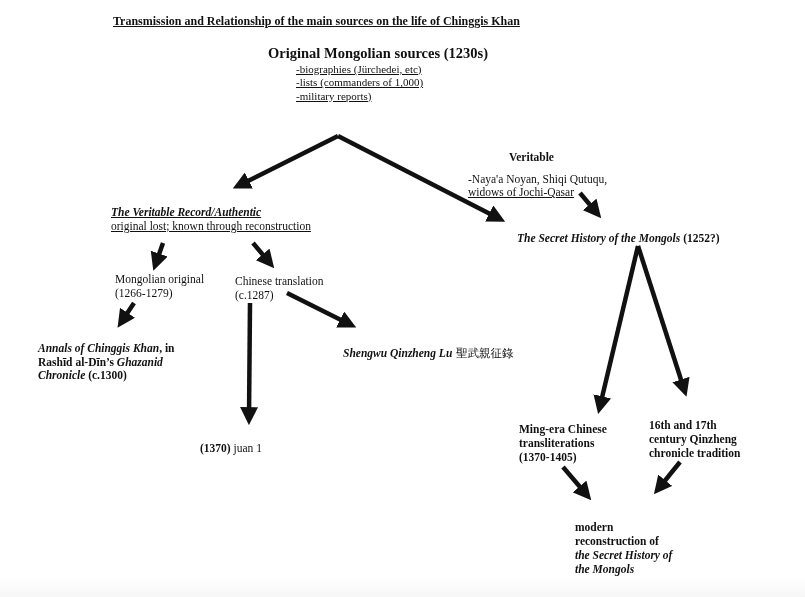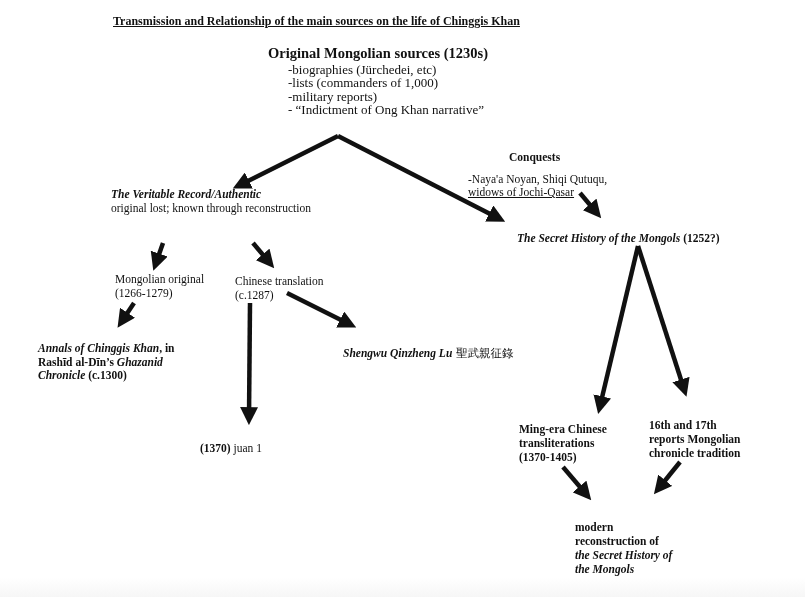--- a/index.html
+++ b/index.html
@@ -14,21 +14,21 @@
     background: linear-gradient(#ffffff, #f6f6f6);
   }
   .node { position: absolute; font-size: 11.5px; line-height: 13.6px; white-space: nowrap; }
   .b { font-weight: bold; }
   .i { font-style: italic; }
   .title {
     position: absolute; left: 113px; top: 14px; font-size: 12px; font-weight: bold;
     text-decoration: underline; white-space: nowrap;
   }
   .orig-head { position: absolute; left: 268px; top: 45px; font-size: 14.5px; font-weight: bold; white-space: nowrap; }
-  .orig-list { position: absolute; left: 288px; top: 63px; font-size: 13px; line-height: 13.4px; }
+  .orig-list { position: absolute; left: 296px; top: 63px; font-size: 11px; line-height: 13.4px; text-decoration: underline; }
   .orig-list div { white-space: nowrap; }
   svg.arrows { position: absolute; left: 0; top: 0; }
 </style>
 </head>
 <body>
 
 <div class="bottom-band"></div>
 
 <svg class="arrows" width="805" height="597">
   <defs>
@@ -52,30 +52,29 @@
   </g>
 </svg>
 
 <div class="title">Transmission and Relationship of the main sources on the life of Chinggis Khan</div>
 
 <div class="orig-head">Original Mongolian sources (1230s)</div>
 <div class="orig-list">
   <div>-biographies (Jürchedei, etc)</div>
   <div>-lists (commanders of 1,000)</div>
   <div>-military reports)</div>
-  <div>- “Indictment of Ong Khan narrative”</div>
 </div>
 
 <div class="node" style="left:509px; top:151px;">
-  <div class="b">Conquests</div>
+  <div class="b">Veritable</div>
   <div style="margin-left:-41px; margin-top:8px;">-Naya'a Noyan, Shiqi Qutuqu,</div>
   <div style="margin-left:-41px;text-decoration:underline;">widows of Jochi-Qasar</div>
 </div>
 
-<div class="node" style="left:111px; top:188px; line-height:13.5px;">
+<div class="node" style="left:111px; top:206px; line-height:13.5px;text-decoration:underline;">
   <div class="b i">The Veritable Record/Authentic</div>
   <div>original lost; known through reconstruction</div>
 </div>
 
 <div class="node" style="left:517px; top:232px;">
   <span class="b i">The Secret History of the Mongols</span><span class="b"> (1252?)</span>
 </div>
 
 <div class="node" style="left:115px; top:273px;">
   <div>Mongolian original</div>
@@ -102,21 +101,21 @@
 </div>
 
 <div class="node b" style="left:519px; top:423px; line-height:13.8px;">
   <div>Ming-era Chinese</div>
   <div>transliterations</div>
   <div>(1370-1405)</div>
 </div>
 
 <div class="node b" style="left:649px; top:418px; line-height:14px;">
   <div>16th and 17th</div>
-  <div>reports Mongolian</div>
+  <div>century Qinzheng</div>
   <div>chronicle tradition</div>
 </div>
 
 <div class="node b" style="left:575px; top:520px; line-height:14px;">
   <div>modern</div>
   <div>reconstruction of</div>
   <div class="i">the Secret History of</div>
   <div class="i">the Mongols</div>
 </div>
 

